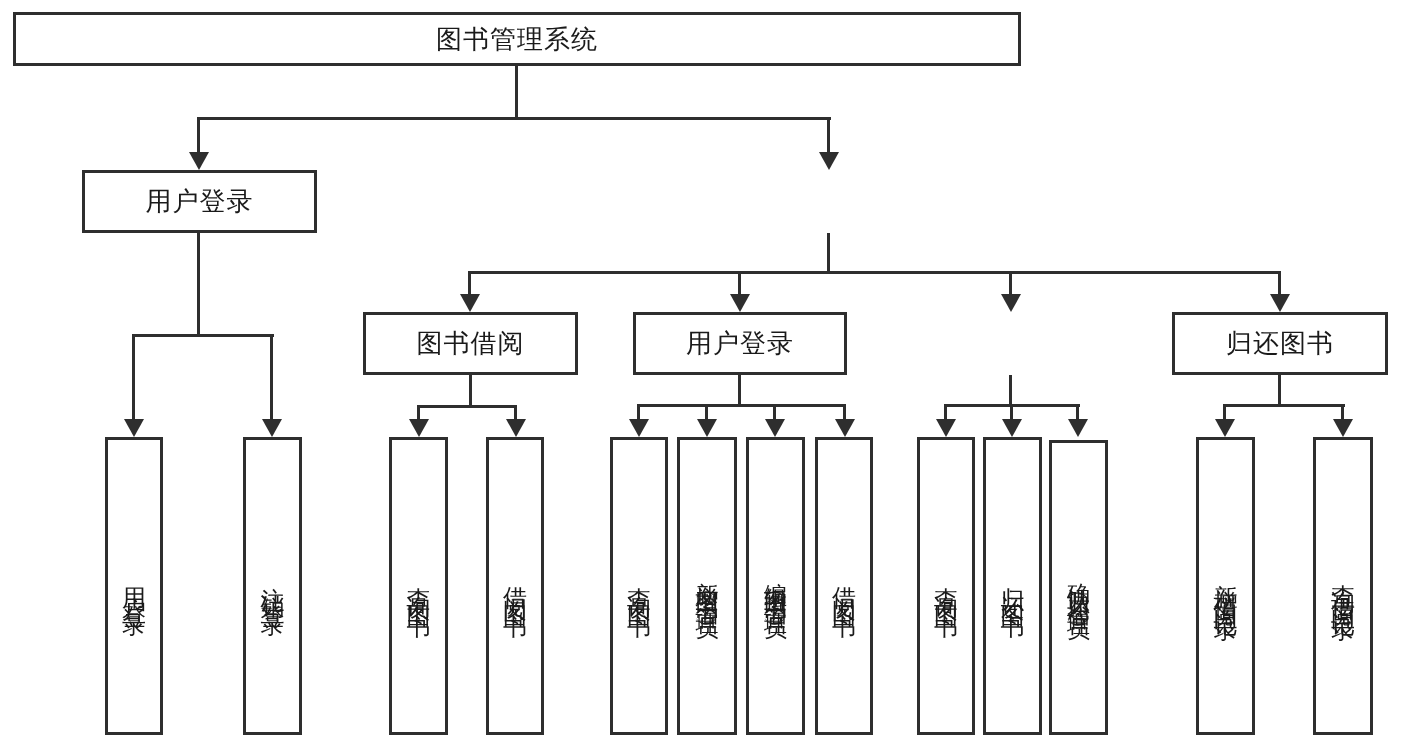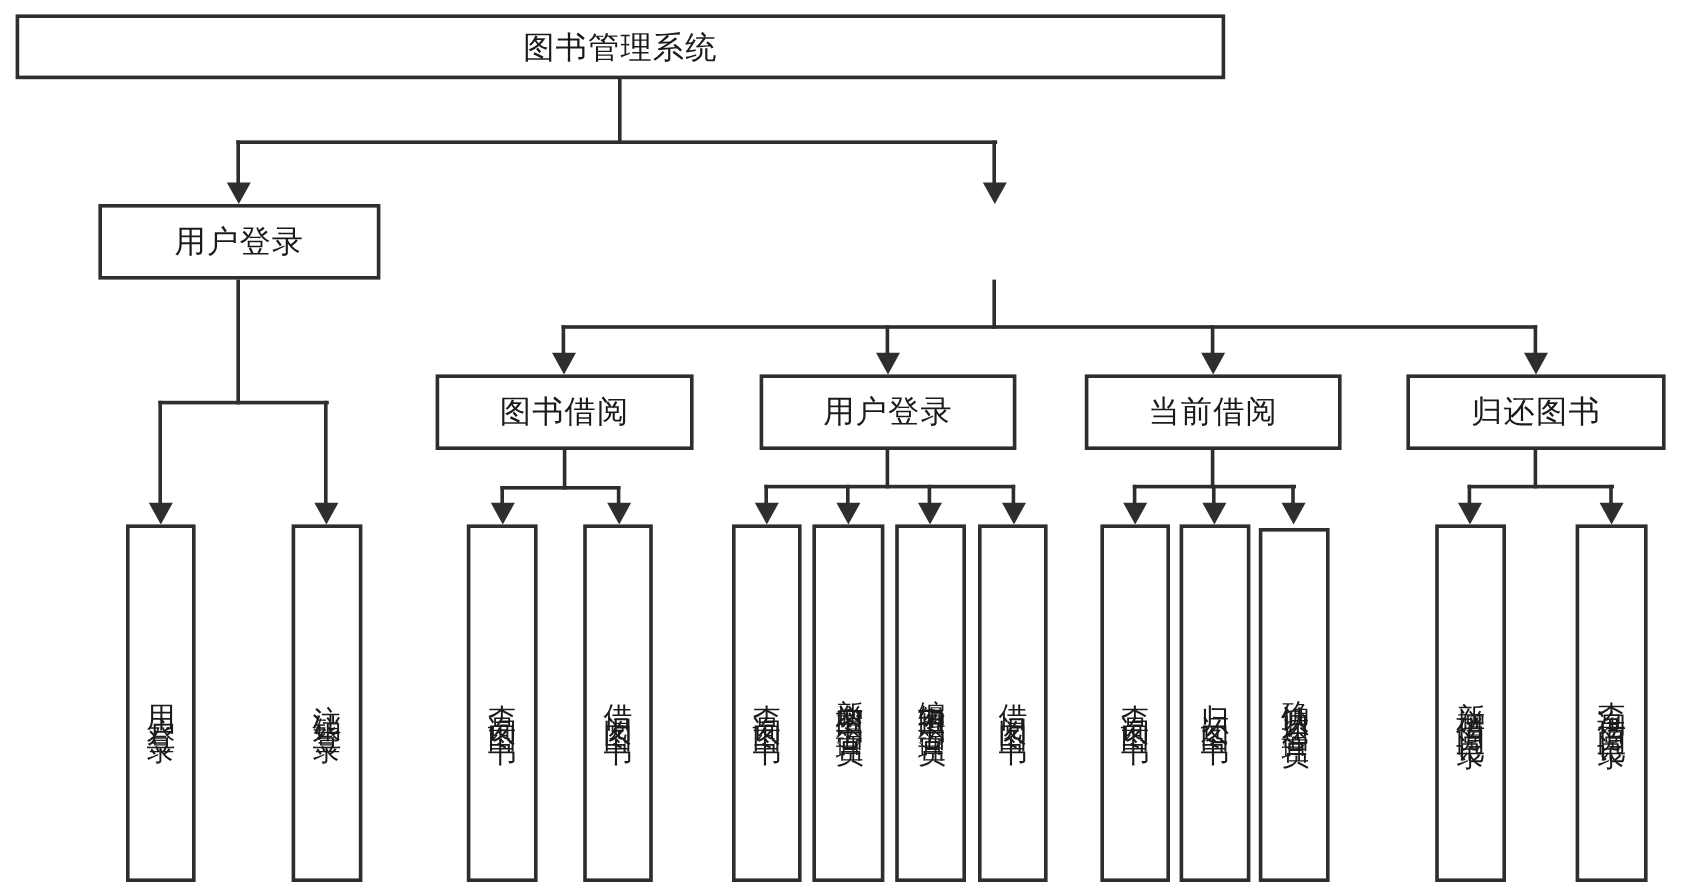--- a/index.html
+++ b/index.html
@@ -89,23 +89,20 @@
   <div class="ah" style="left:1001px;top:294px"></div>
   <div class="line" style="left:1278px;top:271px;width:3px;height:25px"></div>
   <div class="ah" style="left:1270px;top:294px"></div>
 
   <div class="box hbox" style="left:363px;top:312px;width:215px;height:63px">
     <span>图书借阅</span>
   </div>
   <div class="box hbox" style="left:633px;top:312px;width:214px;height:63px">
     <span>用户登录</span>
   </div>
-  <div class="box hbox" style="left:904px;top:312px;width:214px;height:63px">
-    <span>当前借阅</span>
-  </div>
   <div class="box hbox" style="left:1172px;top:312px;width:216px;height:63px">
     <span>归还图书</span>
   </div>
 
   <div class="line" style="left:469px;top:375px;width:3px;height:33px"></div>
   <div class="line" style="left:417px;top:405px;width:100px;height:3px"></div>
   <div class="line" style="left:417px;top:405px;width:3px;height:16px"></div>
   <div class="ah" style="left:409px;top:419px"></div>
   <div class="line" style="left:514px;top:405px;width:3px;height:16px"></div>
   <div class="ah" style="left:506px;top:419px"></div>

